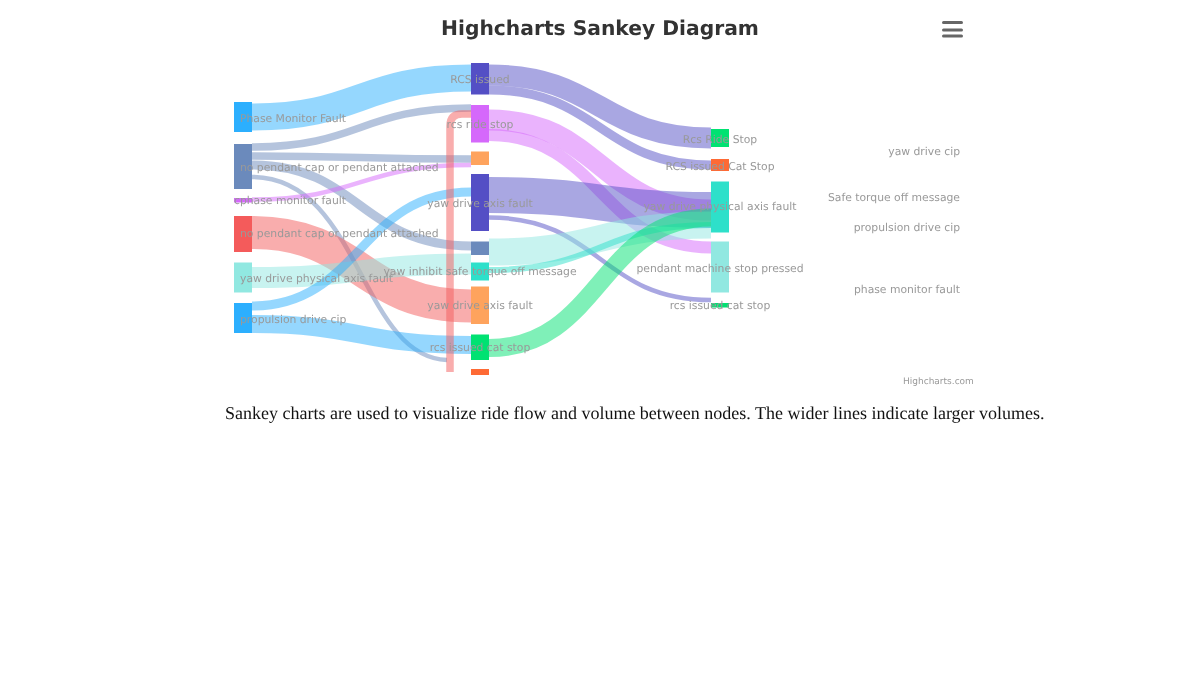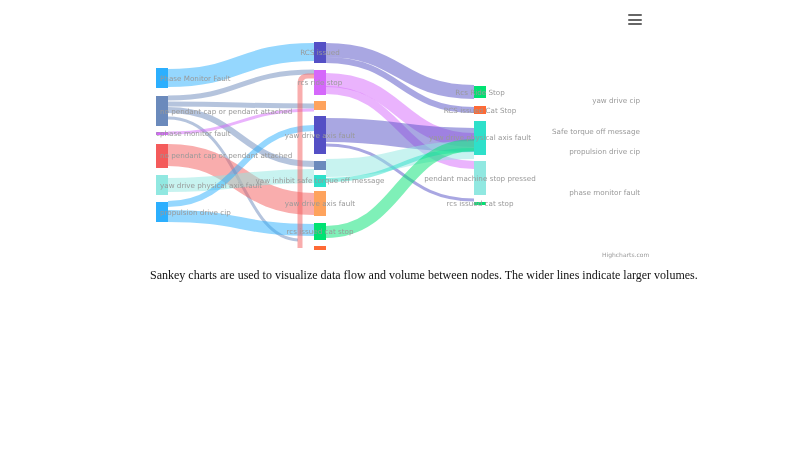--- a/index.html
+++ b/index.html
@@ -10,20 +10,21 @@
   .menu-btn span { display: block; height: 2px; background: #666; margin-bottom: 2.5px; border-radius: 1px; }
   svg.sankey { position: absolute; left: 0; top: 0; }
   .node-label { font-family: "DejaVu Sans", sans-serif; font-size: 7.2px; fill: #999; }
   .credits { position: absolute; left: 452px; top: 251px; font-size: 6px; color: #999; font-family: "DejaVu Sans", sans-serif; }
   .description { position: absolute; left: 150px; top: 268px; font-family: "Liberation Serif", serif; font-size: 12px; color: #111; }
 </style>
 </head>
 <body>
 
 <div class="chart-wrap">
+  <div class="chart-title">Highcharts Sankey Diagram</div>
   <div class="menu-btn">
     <span></span>
       <span></span>
       <span></span>
   </div>
 
   <svg class="sankey" width="500" height="262" viewBox="0 0 500 262">
 
     <g fill="none" stroke-opacity="0.5">
       <path d="M18,78 C90,78 90,52 164,52" stroke="#2caffe" stroke-width="18"></path>
@@ -110,13 +111,13 @@
       <text class="node-label" x="490" y="103" text-anchor="end">yaw drive cip</text>
       <text class="node-label" x="490" y="134" text-anchor="end">Safe torque off message</text>
       <text class="node-label" x="490" y="154" text-anchor="end">propulsion drive cip</text>
       <text class="node-label" x="490" y="195" text-anchor="end">phase monitor fault</text>
     </g>
   </svg>
 
   <div class="credits">Highcharts.com</div>
 </div>
 
-<div class="description">Sankey charts are used to visualize data flow and volume between nodes. The wider lines indicate larger volumes.</div>
+<div class="description">Sankey charts are used to visualize ride flow and volume between nodes. The wider lines indicate larger volumes.</div>
 
 </body></html>

